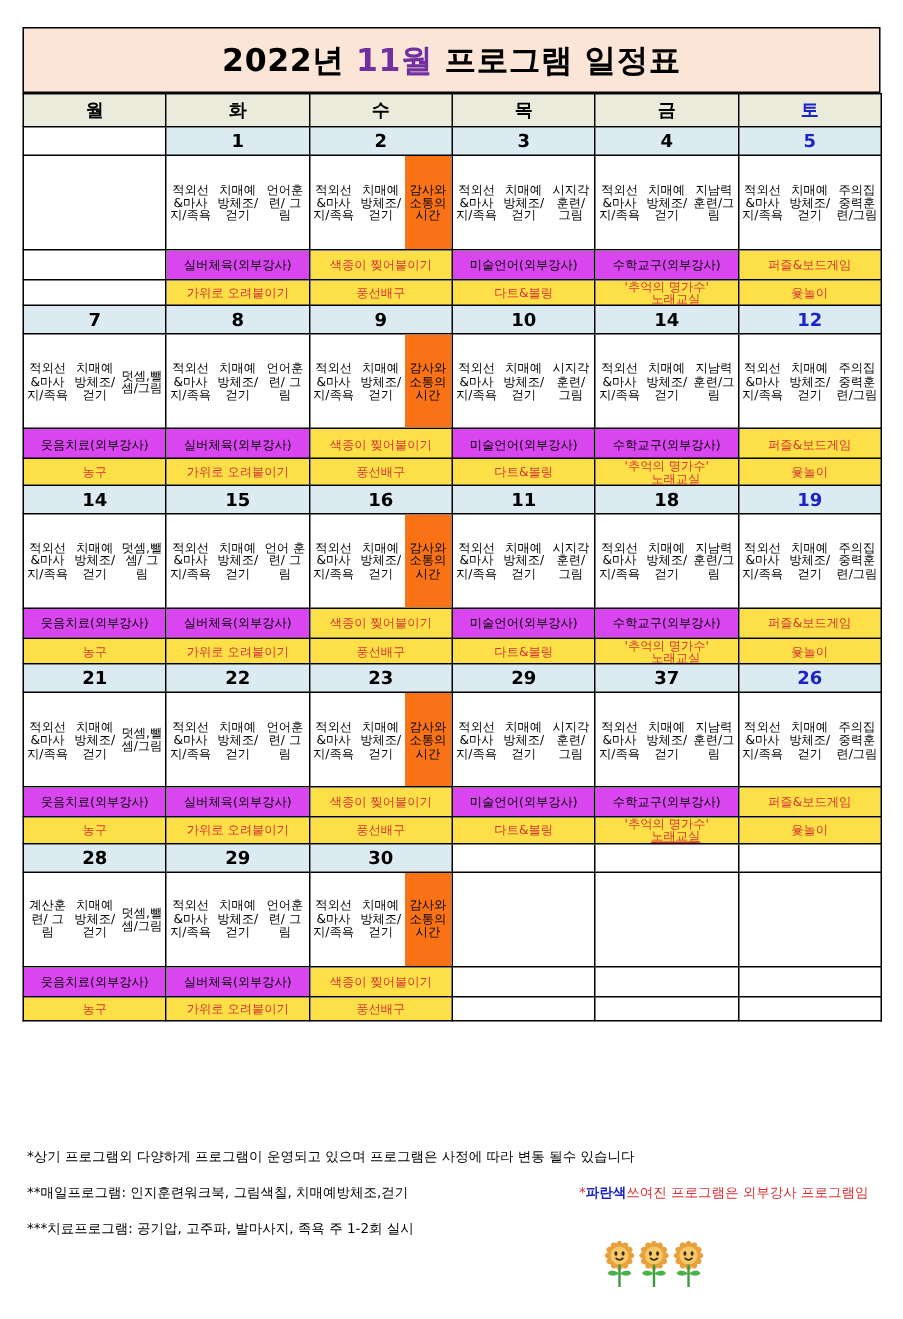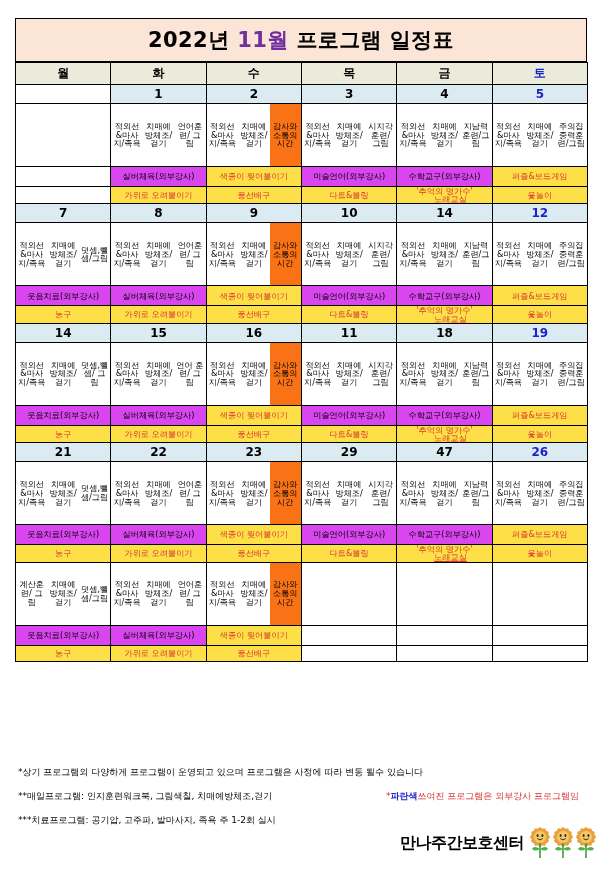--- a/index.html
+++ b/index.html
@@ -505,21 +505,21 @@
             </td>
             <td class="pink">
               <div class="cell-in">윷놀이</div>
             </td>
           </tr>
           <tr class="nums">
             <td>21</td>
             <td>22</td>
             <td>23</td>
             <td>29</td>
-            <td>47</td>
+            <td>37</td>
             <td class="sat">26</td>
           </tr>
           <tr class="prog">
             <td>
               <div class="stack">
                 <div class="ln">적외선&amp;마사지/족욕</div>
                 <div class="ln">치매예방체조/걷기</div>
                 <div class="ln">덧셈,뺄셈/그림</div>
               </div>
             </td>
@@ -594,20 +594,28 @@
             </td>
             <td class="pink">
               <div class="cell-in" style="flex-direction: column; line-height: 1;">
                 <div>'추억의 명가수'</div>
                 <div class="u">노래교실</div>
               </div>
             </td>
             <td class="pink">
               <div class="cell-in">윷놀이</div>
             </td>
+          </tr>
+          <tr class="nums">
+            <td>28</td>
+            <td>29</td>
+            <td>30</td>
+            <td class="blank"></td>
+            <td class="blank"></td>
+            <td class="blank sat"></td>
           </tr>
           <tr class="prog">
             <td>
               <div class="stack">
                 <div class="ln">계산훈련/ 그림</div>
                 <div class="ln">치매예방체조/걷기</div>
                 <div class="ln">덧셈,뺄셈/그림</div>
               </div>
             </td>
             <td>
@@ -698,21 +706,20 @@
       <div class="note-row">
         <div class="note-main">**매일프로그램: 인지훈련워크북, 그림색칠, 치매예방체조,걷기</div>
         <div class="note-right"><span>*</span><span class="blue">파란색</span><span>쓰여진 프로그램은 외부강사 프로그램임</span></div>
       </div>
       <div class="note-row">
         <div class="note-main">***치료프로그램: 공기압, 고주파, 발마사지, 족욕 주 1-2회 실시</div>
       </div>
     </div>
 
   <div class="logo">
-    <div class="logo-text">만나주간보호센터</div>
     <div class="flowers" id="flowers">
         <svg class="flower" viewBox="0 0 22 34">
           <ellipse cx="17.20" cy="11.00" rx="3.6" ry="2.4" fill="#e8a13c" transform="rotate(0 17.20 11.00)"></ellipse>
           <ellipse cx="16.37" cy="14.10" rx="3.6" ry="2.4" fill="#e8a13c" transform="rotate(30 16.37 14.10)"></ellipse>
           <ellipse cx="14.10" cy="16.37" rx="3.6" ry="2.4" fill="#e8a13c" transform="rotate(60 14.10 16.37)"></ellipse>
           <ellipse cx="11.00" cy="17.20" rx="3.6" ry="2.4" fill="#e8a13c" transform="rotate(90 11.00 17.20)"></ellipse>
           <ellipse cx="7.90" cy="16.37" rx="3.6" ry="2.4" fill="#e8a13c" transform="rotate(120 7.90 16.37)"></ellipse>
           <ellipse cx="5.63" cy="14.10" rx="3.6" ry="2.4" fill="#e8a13c" transform="rotate(150 5.63 14.10)"></ellipse>
           <ellipse cx="4.80" cy="11.00" rx="3.6" ry="2.4" fill="#e8a13c" transform="rotate(180 4.80 11.00)"></ellipse>
           <ellipse cx="5.63" cy="7.90" rx="3.6" ry="2.4" fill="#e8a13c" transform="rotate(210 5.63 7.90)"></ellipse>

